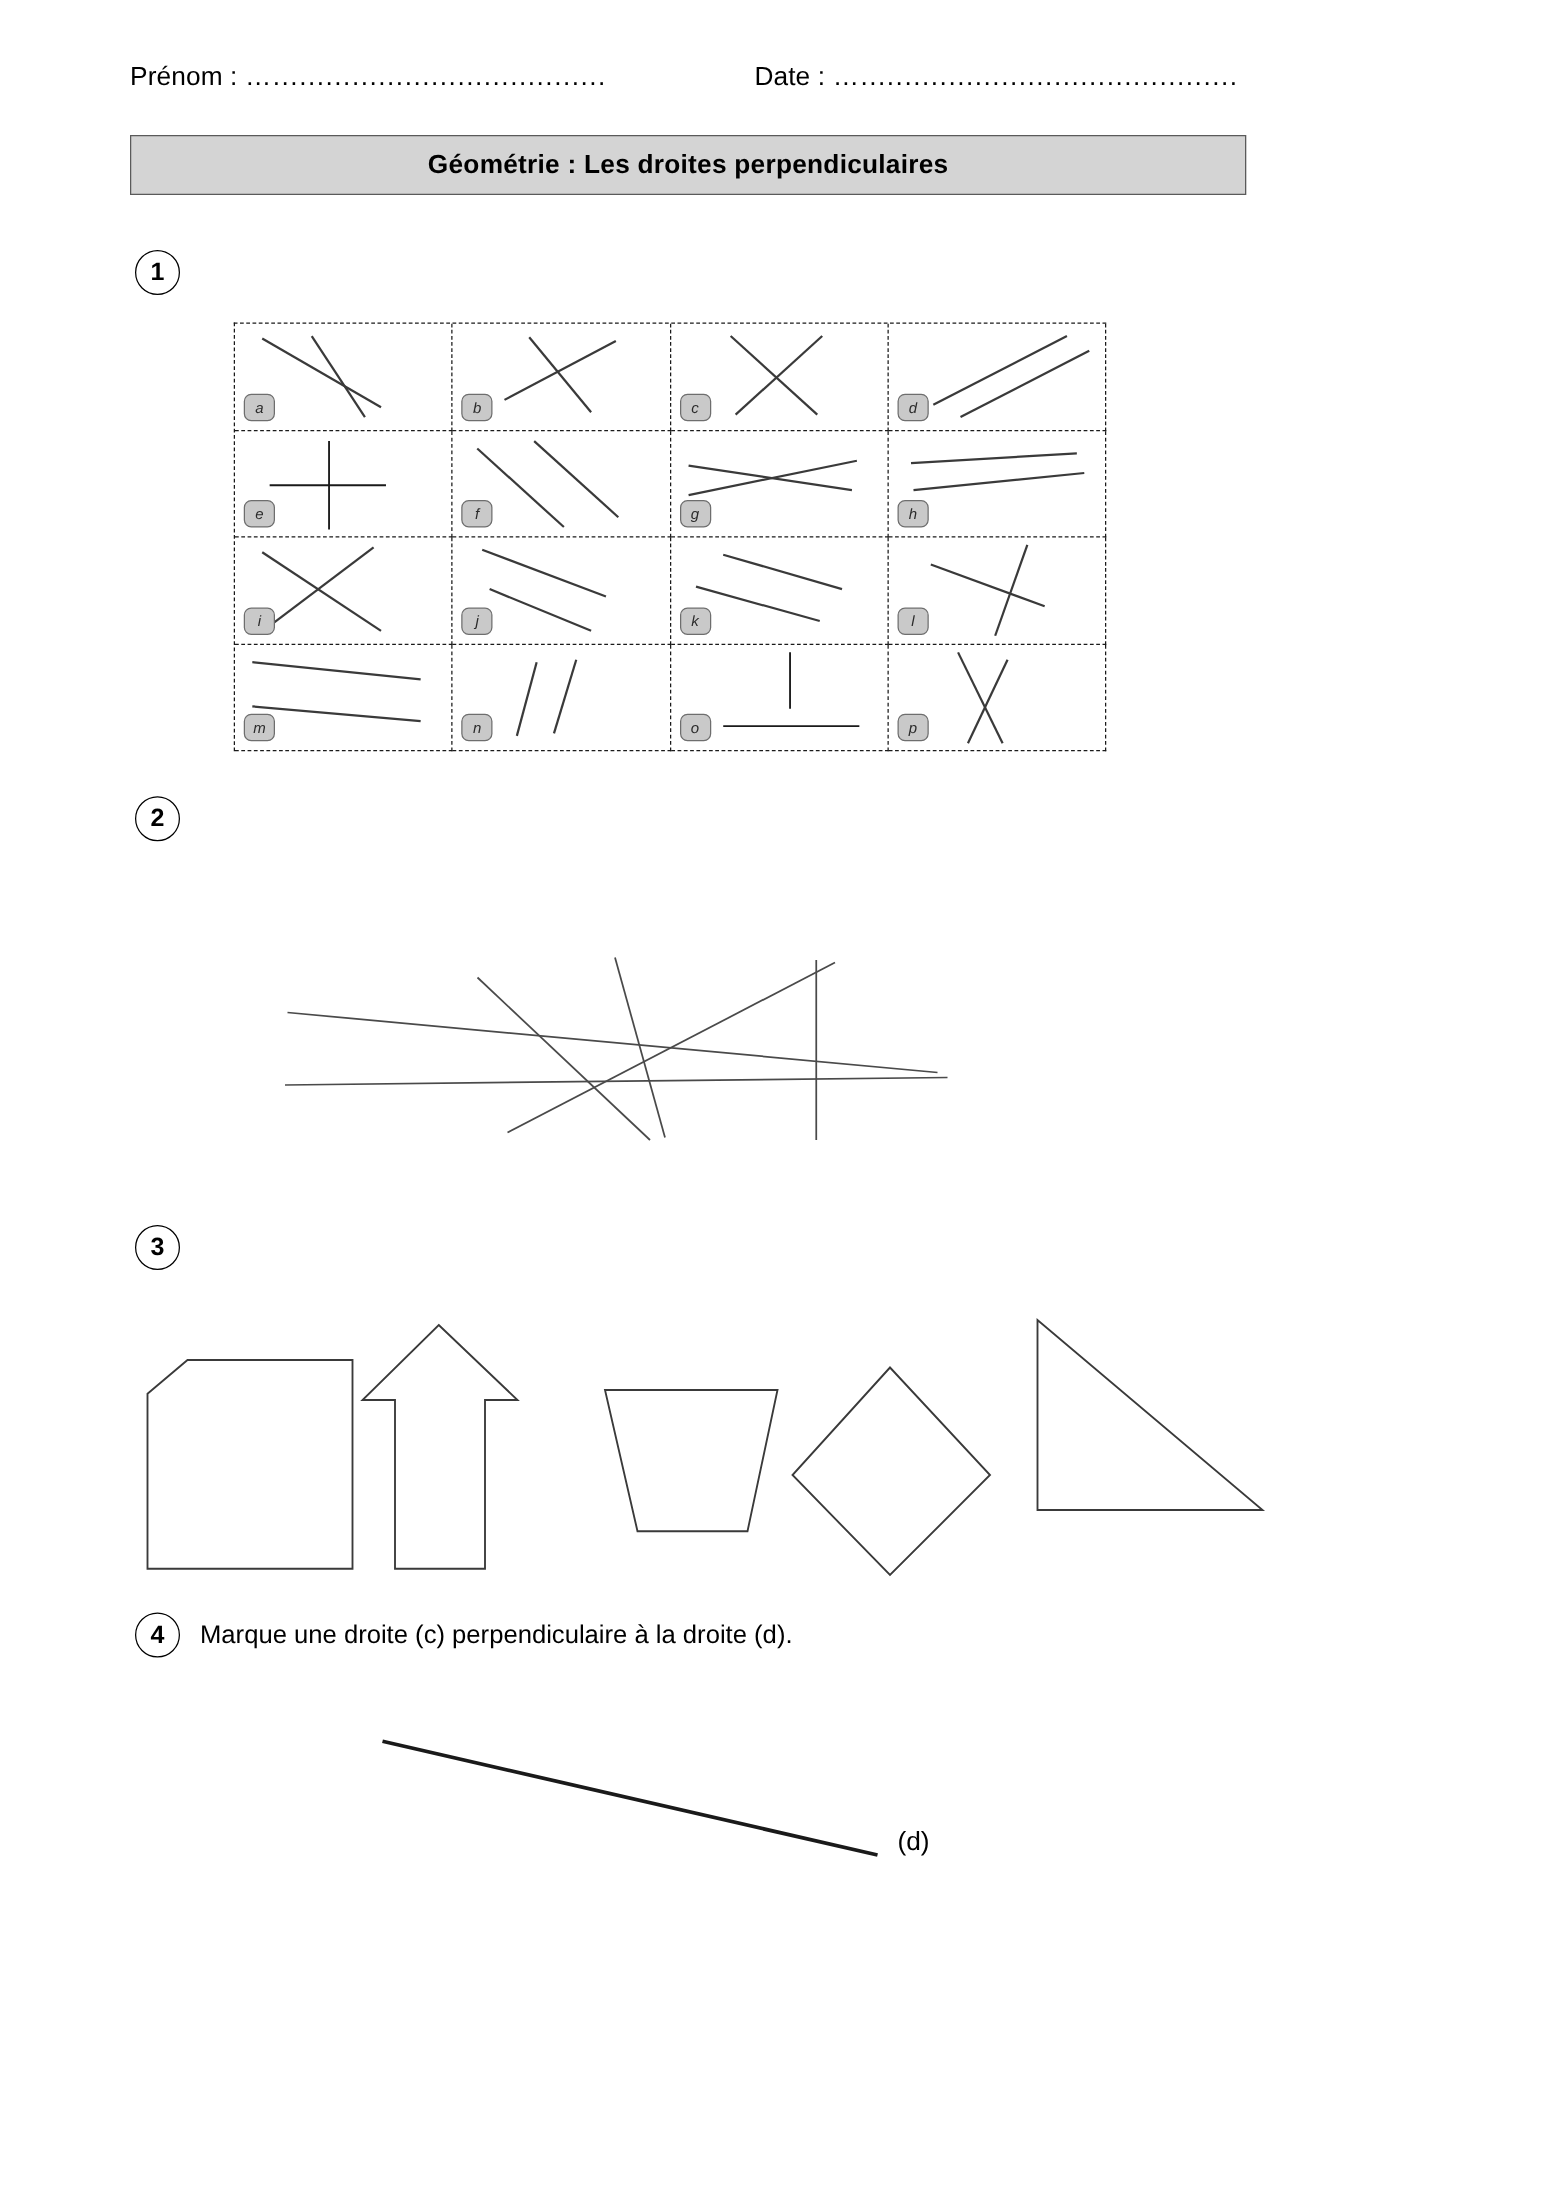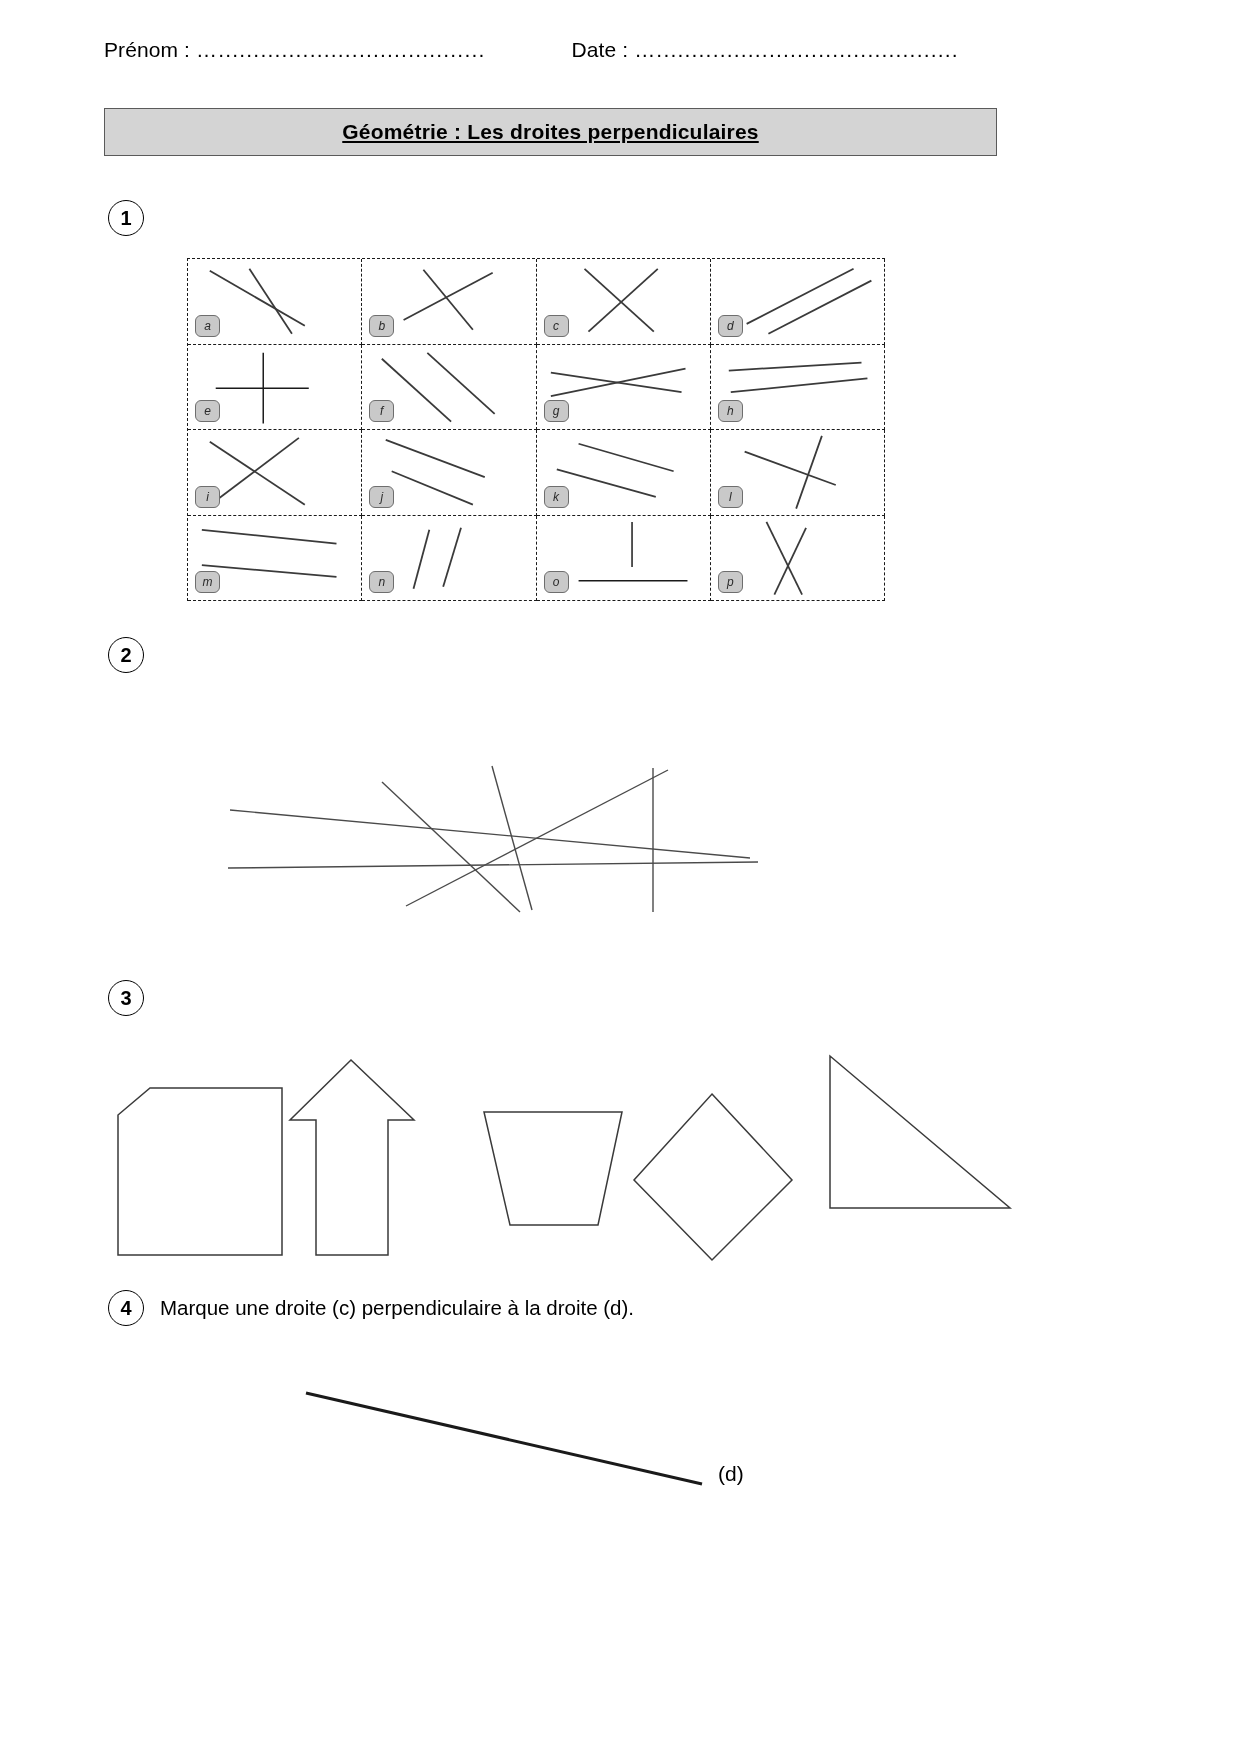--- a/index.html
+++ b/index.html
@@ -17,49 +17,48 @@
   }
 
   
   .header-row {
     position: absolute;
     left: 104px;
     top: 38px;
     width: 1030px;
     height: 36px;
     display: flex;
-    align-items: flex-start;
+    align-items: flex-end;
   }
   .field-label {
     font-size: 21px;
     white-space: nowrap;
     letter-spacing: 0.1px;
   }
   .dots {
     font-size: 21px;
     letter-spacing: 1.2px;
     white-space: nowrap;
   }
   .prenom-field { display: flex; align-items: baseline; gap: 6px; }
-  .date-field { display: flex; align-items: baseline; gap: 6px; margin-left: 86px; }
+  .date-field { display: flex; align-items: baseline; gap: 6px; margin-left: 118px; }
 
   
   .title-banner {
     position: absolute;
     left: 104px;
     top: 108px;
     width: 893px;
     height: 48px;
     background: #d4d4d4;
     border: 1.6px solid #5a5a5a;
     display: flex;
     align-items: center;
     justify-content: center;
     box-sizing: border-box;
-    text-decoration: underline;
   }
   .title-banner .t {
     font-size: 21px;
     font-weight: bold;
     letter-spacing: 0.2px;
   }
 
   
   .ex-head {
     position: absolute;

